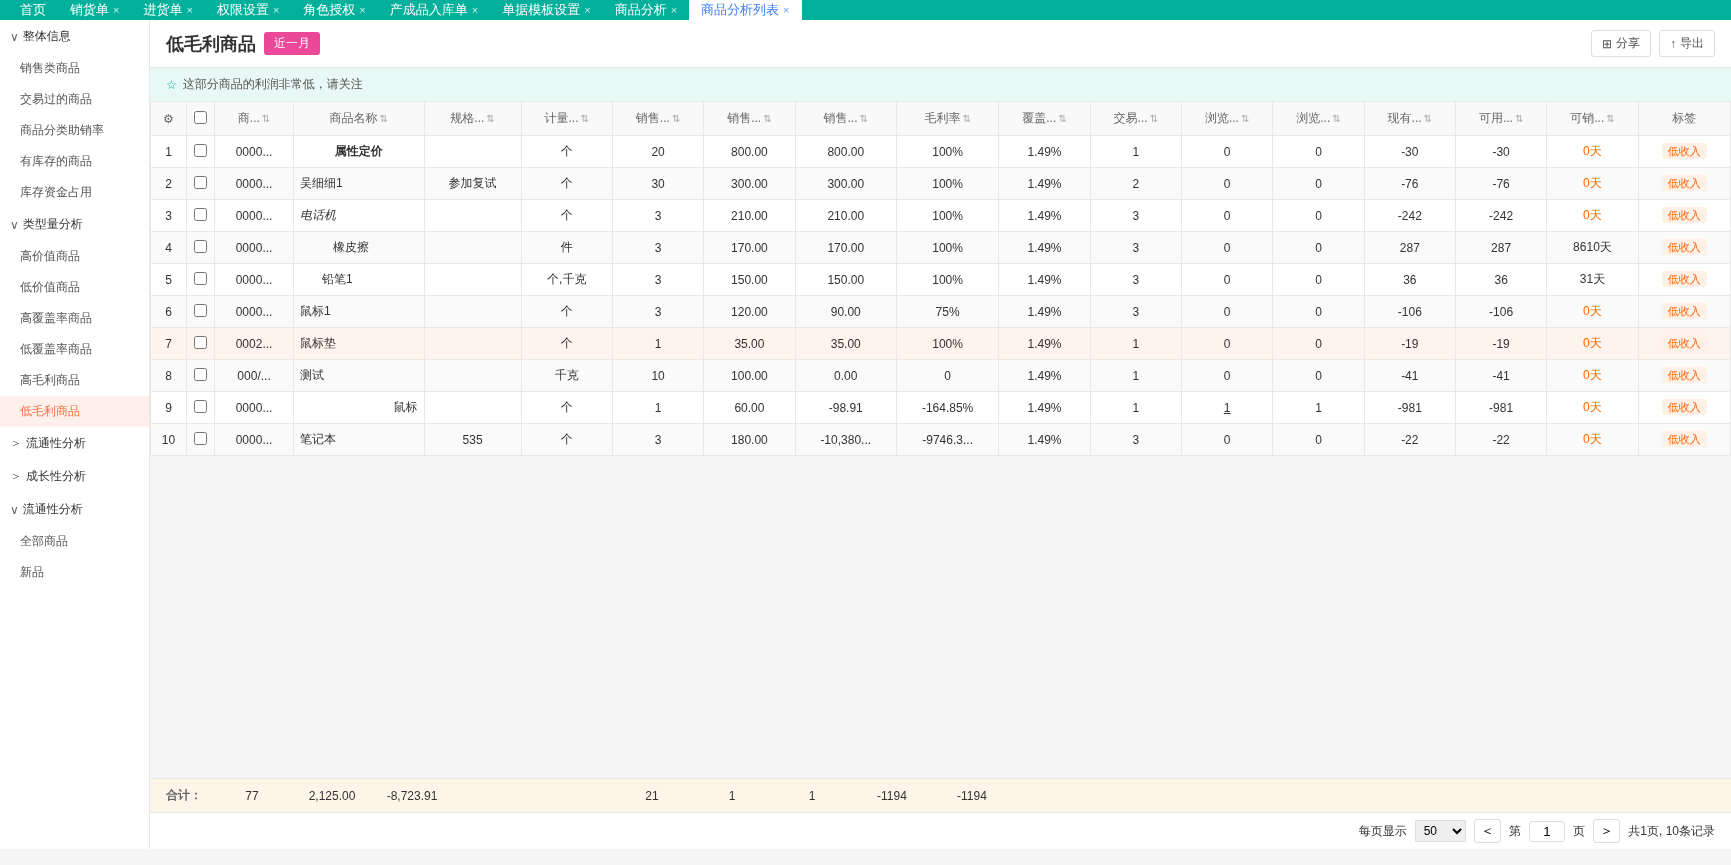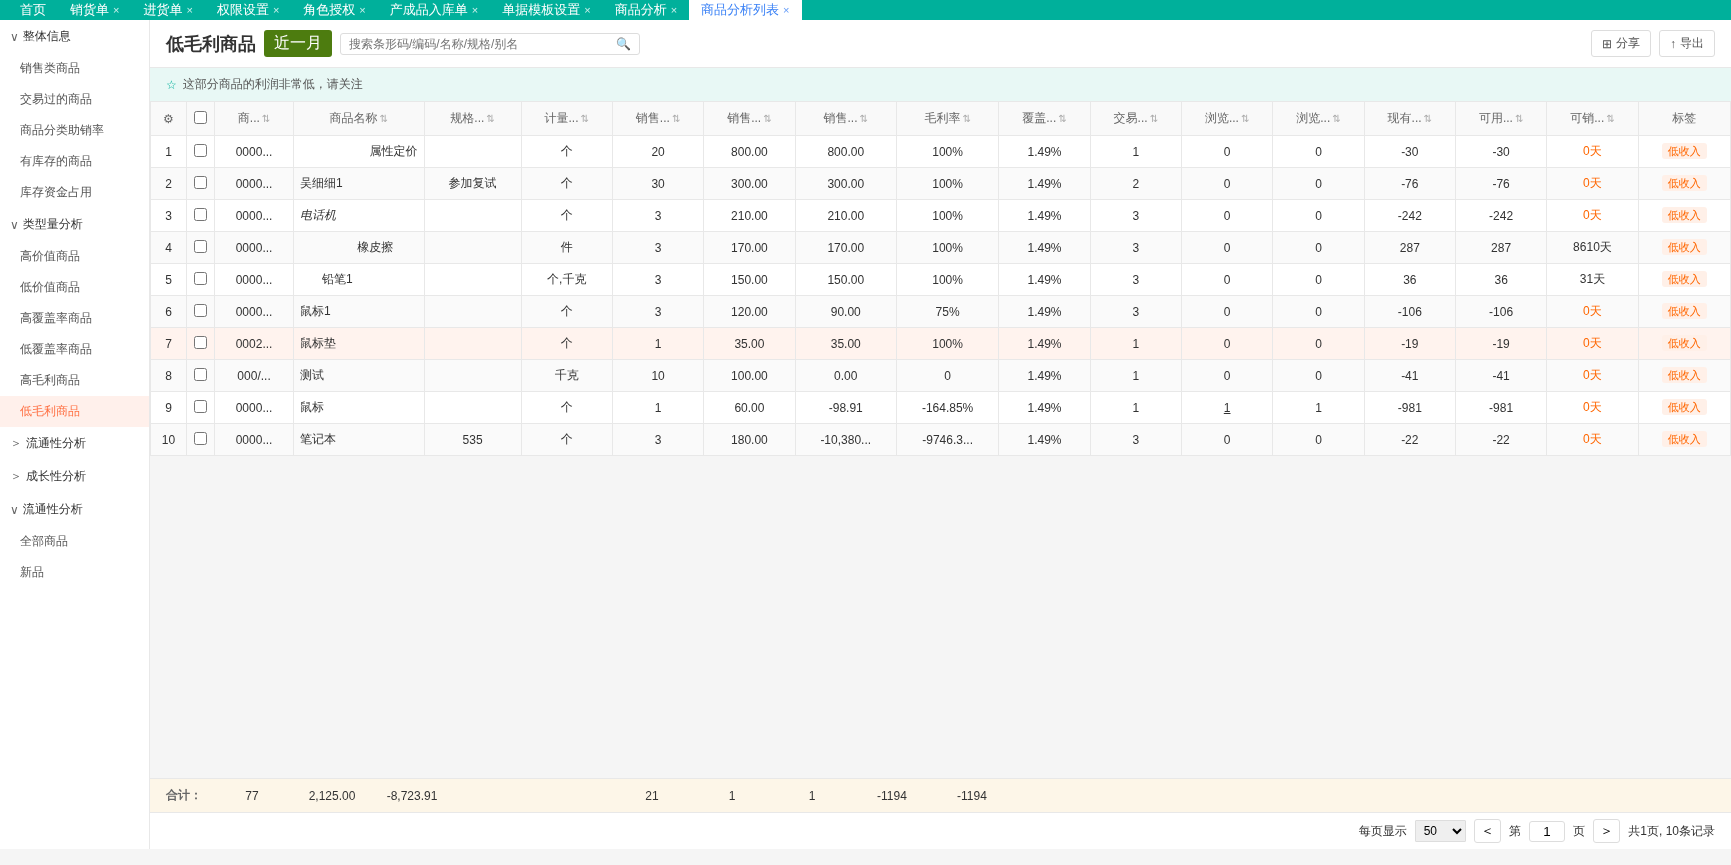--- a/index.html
+++ b/index.html
@@ -67,27 +67,27 @@
     .content-header {
       display: flex;
       align-items: center;
       padding: 10px 16px;
       background: #fff;
       border-bottom: 1px solid #e8e8e8;
       gap: 8px;
     }
     .content-header h2 { font-size: 18px; font-weight: bold; color: #333; }
     .period-btn {
-      background: #4d7c0f;
+      background: #ec4899;
       color: #fff;
       border: none;
       padding: 3px 10px;
       border-radius: 3px;
       cursor: pointer;
-      font-size: 16px;
+      font-size: 12px;
     }
     .search-box {
       display: flex;
       align-items: center;
       border: 1px solid #ddd;
       border-radius: 3px;
       padding: 3px 8px;
       flex: 1;
       max-width: 300px;
       background: #fff;
@@ -313,24 +313,20 @@
     </div>
     <div class="sidebar-item">全部商品</div>
     <div class="sidebar-item">新品</div>
   </div>
 
   <div class="content-area">
 
     <div class="content-header">
       <h2>低毛利商品</h2>
       <button class="period-btn">近一月</button>
-      <div class="search-box">
-        <input type="text" placeholder="搜索条形码/编码/名称/规格/别名" style="">
-        <span style="color:#aaa; cursor:pointer;">🔍</span>
-      </div>
       <div class="header-actions">
         <button class="action-btn">
           <span>⊞</span>
           <span>分享</span>
         </button>
         <button class="action-btn">
           <span>↑</span>
           <span>导出</span>
         </button>
       </div>
@@ -363,21 +359,21 @@
             <th><span class="header-sort">可用...<span class="sort-icon">⇅</span></span></th>
             <th><span class="header-sort">可销...<span class="sort-icon">⇅</span></span></th>
             <th>标签</th>
           </tr>
         </thead>
         <tbody id="table-body">
         <tr>
       <td>1</td>
       <td><input type="checkbox" style=""></td>
       <td>0000...</td>
-      <td style="text-align:right;">属性定价</td>
+      <td style="text-align:center;font-weight:bold;">属性定价</td>
       <td></td>
       <td>个</td>
       <td>20</td>
       <td>800.00</td>
       <td>800.00</td>
       <td>100%</td>
       <td>1.49%</td>
       <td>1</td>
       <td class="">0</td>
       <td>0</td>
@@ -423,21 +419,21 @@
       <td>0</td>
       <td>-242</td>
       <td>-242</td>
       <td class="days-red">0天</td>
       <td><span class="tag-low-income">低收入</span></td>
     </tr>
             <tr>
       <td>4</td>
       <td><input type="checkbox" style=""></td>
       <td>0000...</td>
-      <td style="text-align:center;padding-left:39px;">橡皮擦</td>
+      <td style="text-align:left;padding-left:39px;">橡皮擦</td>
       <td></td>
       <td>件</td>
       <td>3</td>
       <td>170.00</td>
       <td>170.00</td>
       <td>100%</td>
       <td>1.49%</td>
       <td>3</td>
       <td class="">0</td>
       <td>0</td>
@@ -523,21 +519,21 @@
       <td>0</td>
       <td>-41</td>
       <td>-41</td>
       <td class="days-red">0天</td>
       <td><span class="tag-low-income">低收入</span></td>
     </tr>
             <tr>
       <td>9</td>
       <td><input type="checkbox" style=""></td>
       <td>0000...</td>
-      <td style="text-align:left;">鼠标</td>
+      <td style="text-align:right;">鼠标</td>
       <td></td>
       <td>个</td>
       <td>1</td>
       <td>60.00</td>
       <td>-98.91</td>
       <td>-164.85%</td>
       <td>1.49%</td>
       <td>1</td>
       <td class="link-underline">1</td>
       <td>1</td>

